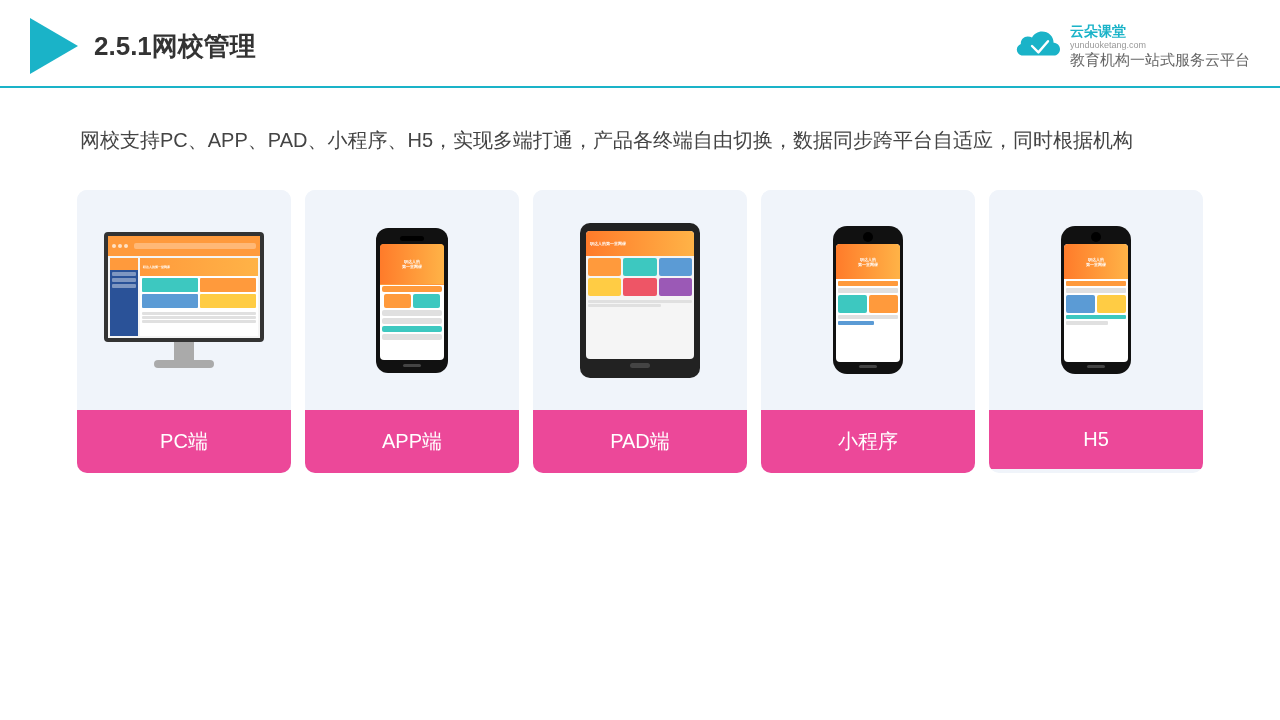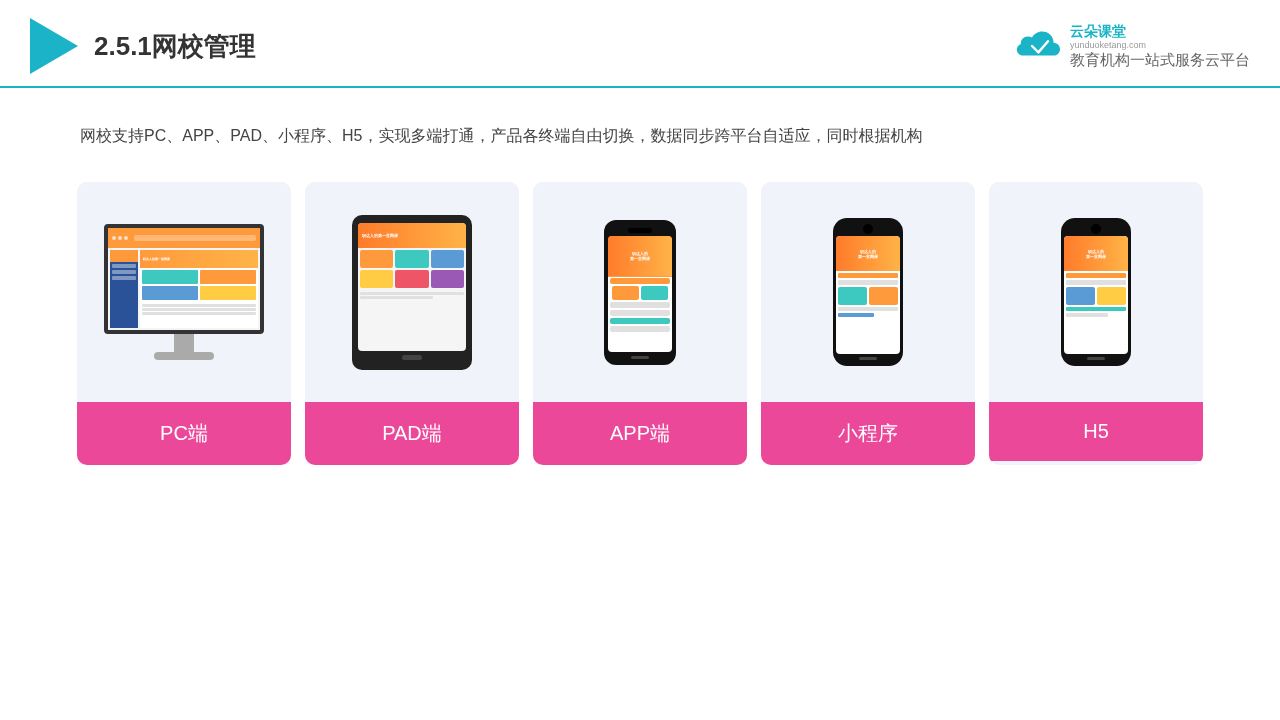--- a/index.html
+++ b/index.html
@@ -69,21 +69,21 @@
       color: #666;
     }
     .logo-domain {
       font-size: 9px;
       color: #999;
     }
 
     
     .description {
       padding: 32px 80px 0 80px;
-      font-size: 16px;
+      font-size: 20px;
       color: #444;
       line-height: 2;
     }
 
     
     .cards-container {
       display: flex;
       gap: 14px;
       padding: 30px 60px 0 60px;
       justify-content: center;
@@ -371,46 +371,20 @@
         </div>
         <div class="monitor-neck"></div>
         <div class="monitor-base"></div>
       </div>
     </div>
     <div class="card-label">PC端</div>
   </div>
 
   <div class="card">
     <div class="card-image-area">
-      <div class="tablet">
-        <div class="tablet-screen">
-          <div class="tablet-top-bar" style="display:flex;align-items:center;padding:0 4px;">
-            <div style="font-size:4px;color:white;font-weight:bold;">职达人的第一堂网课</div>
-          </div>
-          <div class="tablet-grid">
-            <div class="tablet-cell" style="background:#ff9a3c;"></div>
-            <div class="tablet-cell" style="background:#3dc8c0;"></div>
-            <div class="tablet-cell" style="background:#5b9bd5;"></div>
-            <div class="tablet-cell" style="background:#ffcc44;"></div>
-            <div class="tablet-cell" style="background:#e56;"></div>
-            <div class="tablet-cell" style="background:#9b59b6;"></div>
-          </div>
-          <div style="padding:2px;display:flex;flex-direction:column;gap:1px;">
-            <div style="height:3px;background:#e0e0e0;border-radius:1px;"></div>
-            <div style="height:3px;background:#e0e0e0;border-radius:1px;width:70%;"></div>
-          </div>
-        </div>
-        <div class="tablet-home"></div>
-      </div>
-    </div>
-    <div class="card-label">PAD端</div>
-  </div>
-
-  <div class="card">
-    <div class="card-image-area">
       <div class="phone">
         <div class="phone-notch"></div>
         <div class="phone-screen">
           <div class="phone-top-orange">
             <div class="device-title">职达人的<br>第一堂网课</div>
           </div>
           <div class="phone-content-rows">
             <div class="phone-row orange"></div>
             <div style="display:grid;grid-template-columns:1fr 1fr;gap:2px;padding:0 2px;">
               <div style="height:14px;background:#ff9a3c;border-radius:2px;"></div>
@@ -423,20 +397,46 @@
           </div>
         </div>
         <div class="phone-home"></div>
       </div>
     </div>
     <div class="card-label">APP端</div>
   </div>
 
   <div class="card">
     <div class="card-image-area">
+      <div class="tablet">
+        <div class="tablet-screen">
+          <div class="tablet-top-bar" style="display:flex;align-items:center;padding:0 4px;">
+            <div style="font-size:4px;color:white;font-weight:bold;">职达人的第一堂网课</div>
+          </div>
+          <div class="tablet-grid">
+            <div class="tablet-cell" style="background:#ff9a3c;"></div>
+            <div class="tablet-cell" style="background:#3dc8c0;"></div>
+            <div class="tablet-cell" style="background:#5b9bd5;"></div>
+            <div class="tablet-cell" style="background:#ffcc44;"></div>
+            <div class="tablet-cell" style="background:#e56;"></div>
+            <div class="tablet-cell" style="background:#9b59b6;"></div>
+          </div>
+          <div style="padding:2px;display:flex;flex-direction:column;gap:1px;">
+            <div style="height:3px;background:#e0e0e0;border-radius:1px;"></div>
+            <div style="height:3px;background:#e0e0e0;border-radius:1px;width:70%;"></div>
+          </div>
+        </div>
+        <div class="tablet-home"></div>
+      </div>
+    </div>
+    <div class="card-label">PAD端</div>
+  </div>
+
+  <div class="card">
+    <div class="card-image-area">
       <div class="phone-modern">
         <div class="phone-punch"></div>
         <div class="phone-modern-screen">
           <div style="height:30%;background:linear-gradient(90deg,#ff7b2a,#ffb347);display:flex;align-items:center;justify-content:center;">
             <div class="device-title">职达人的<br>第一堂网课</div>
           </div>
           <div style="padding:2px;display:flex;flex-direction:column;gap:2px;">
             <div style="height:5px;background:#ff9a3c;border-radius:1px;"></div>
             <div style="height:5px;background:#e0e0e0;border-radius:1px;"></div>
             <div style="display:grid;grid-template-columns:1fr 1fr;gap:2px;">

